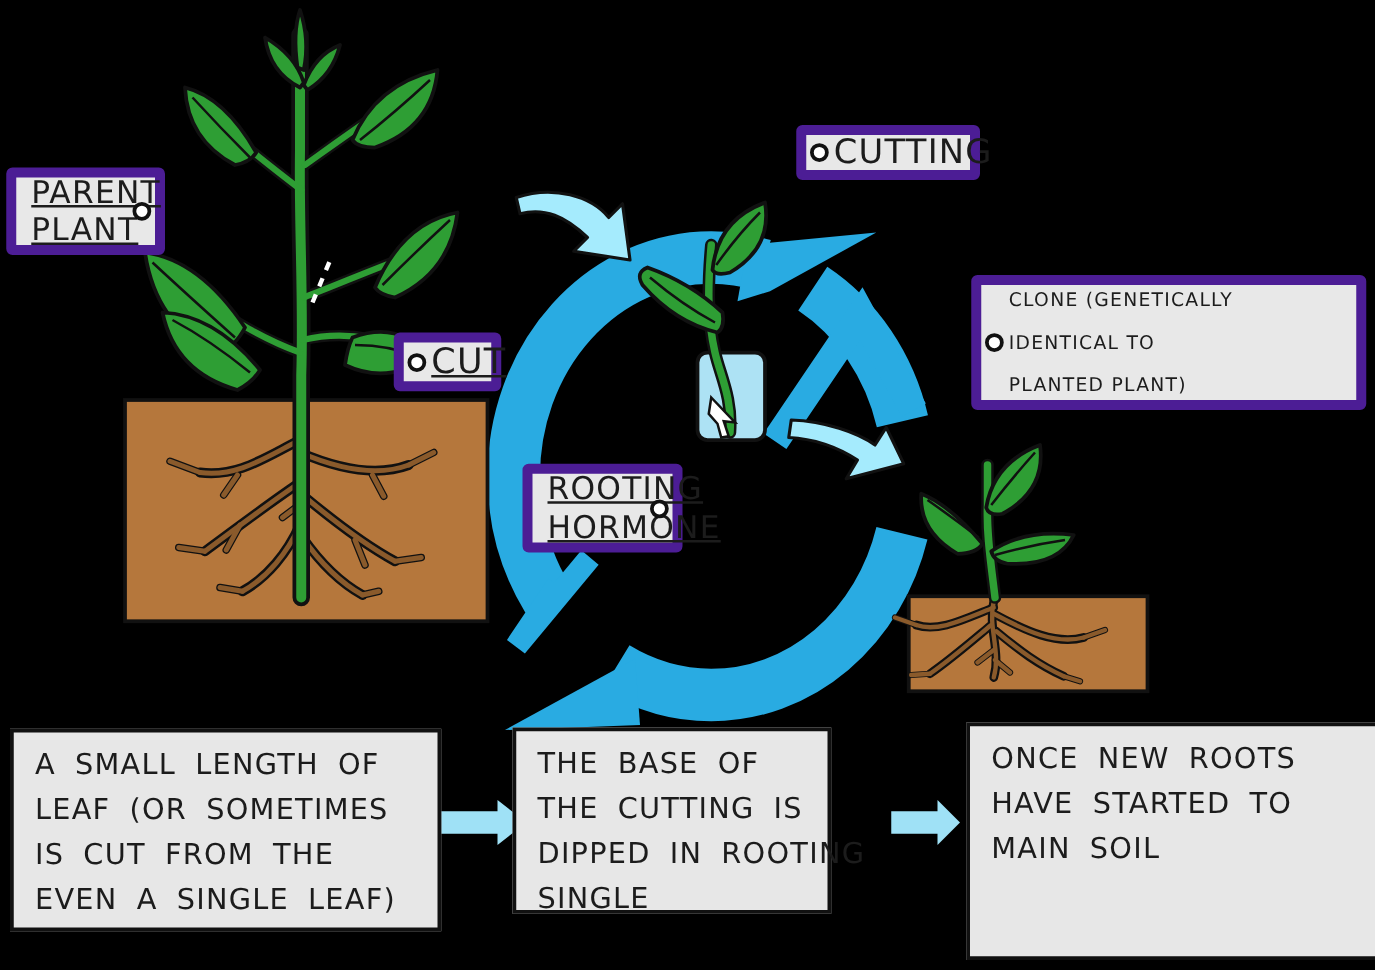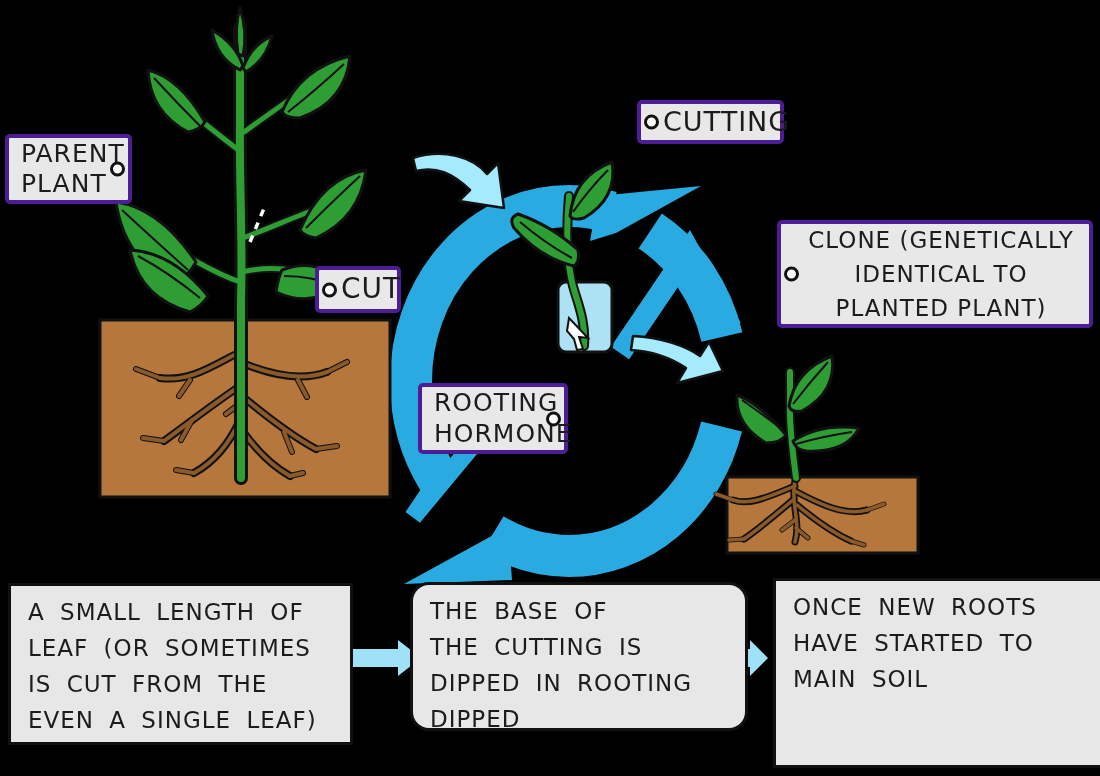--- a/index.html
+++ b/index.html
@@ -8,62 +8,62 @@
     background:#000;
     font-family:"DejaVu Sans","Liberation Sans",sans-serif;
     color:#1c1c1c;
   }
   .stage svg{position:absolute;left:0;top:0;}
 
   
   .tag{
     position:absolute;
     background:#e8e8e8;
-    border:4px solid #4c1d95;
+    border:8px solid #4c1d95;
     border-radius:5px;
     box-sizing:border-box;
     display:flex;flex-direction:column;justify-content:center;
     font-weight:400;
     line-height:1.22;
     letter-spacing:1px;
     white-space:nowrap;
     z-index:5;
   }
   .tag .hole{
     position:absolute;top:50%;transform:translateY(-50%);
     width:9px;height:9px;border-radius:50%;
     background:#fff;border:3px solid #111;
   }
   .tag.hole-left  .hole{left:3px;}
   .tag.hole-right .hole{right:3px;}
   .tag.hole-left {padding-left:22px;padding-right:10px;}
-  .tag.hole-right{padding-right:38px;padding-left:12px;}
+  .tag.hole-right{padding-right:38px;padding-left:12px;text-decoration:underline;}
 
   #tag-parent-plant {left:5px;  top:134px; width:127px; height:70px; font-size:25px;}
-  #tag-cut          {left:315px;top:266px; width:86px;  height:47px; font-size:28px;}
+  #tag-cut          {left:315px;top:266px; width:86px;  height:47px; font-size:28px;text-decoration:underline;}
   #tag-cutting      {left:637px;top:100px; width:147px; height:44px; font-size:27px;}
-  #tag-rooting      {left:418px;top:371px; width:150px; height:71px; font-size:25px;margin-top:12px;}
-  #tag-clone        {left:777px;top:220px; width:316px; height:108px;font-size:23px;line-height:34px;text-align:center;}
+  #tag-rooting      {left:418px;top:371px; width:128px; height:71px; font-size:25px;}
+  #tag-clone        {left:777px;top:220px; width:316px; height:108px;font-size:15px;line-height:34px;}
 
   
   .step-box{
     position:absolute;
     background:#e7e7e7;
     border:3px solid #111;
     box-sizing:border-box;
     font-size:23px;
     line-height:36px;
     letter-spacing:1px;
     word-spacing:7px;
     padding:8px 0 0 17px;
     white-space:nowrap;
     z-index:5;
   }
   #step-1{left:8px;  top:583px; width:345px; height:162px;}
-  #step-2{left:410px;top:582px; width:338px; height:149px;border-radius:19px;}
+  #step-2{left:410px;top:582px; width:255px; height:149px;}
   #step-3{left:773px;top:578px; width:344px; height:190px;}
 </style>
 </head>
 <body>
 
 <div class="stage">
 
   <svg width="1100" height="776" viewBox="0 0 1100 776">
     <defs>
 
@@ -260,21 +260,21 @@
     <div>A SMALL LENGTH OF</div>
     <div>LEAF (OR SOMETIMES</div>
     <div>IS CUT FROM THE</div>
     <div>EVEN A SINGLE LEAF)</div>
   </div>
 
   <div class="step-box" id="step-2">
     <div>THE BASE OF</div>
     <div>THE CUTTING IS</div>
     <div>DIPPED IN ROOTING</div>
-    <div>DIPPED</div>
+    <div>SINGLE</div>
   </div>
 
   <div class="step-box" id="step-3">
     <div>ONCE NEW ROOTS</div>
     <div>HAVE STARTED TO</div>
     <div>MAIN SOIL</div>
   </div>
 
 </div>
 

